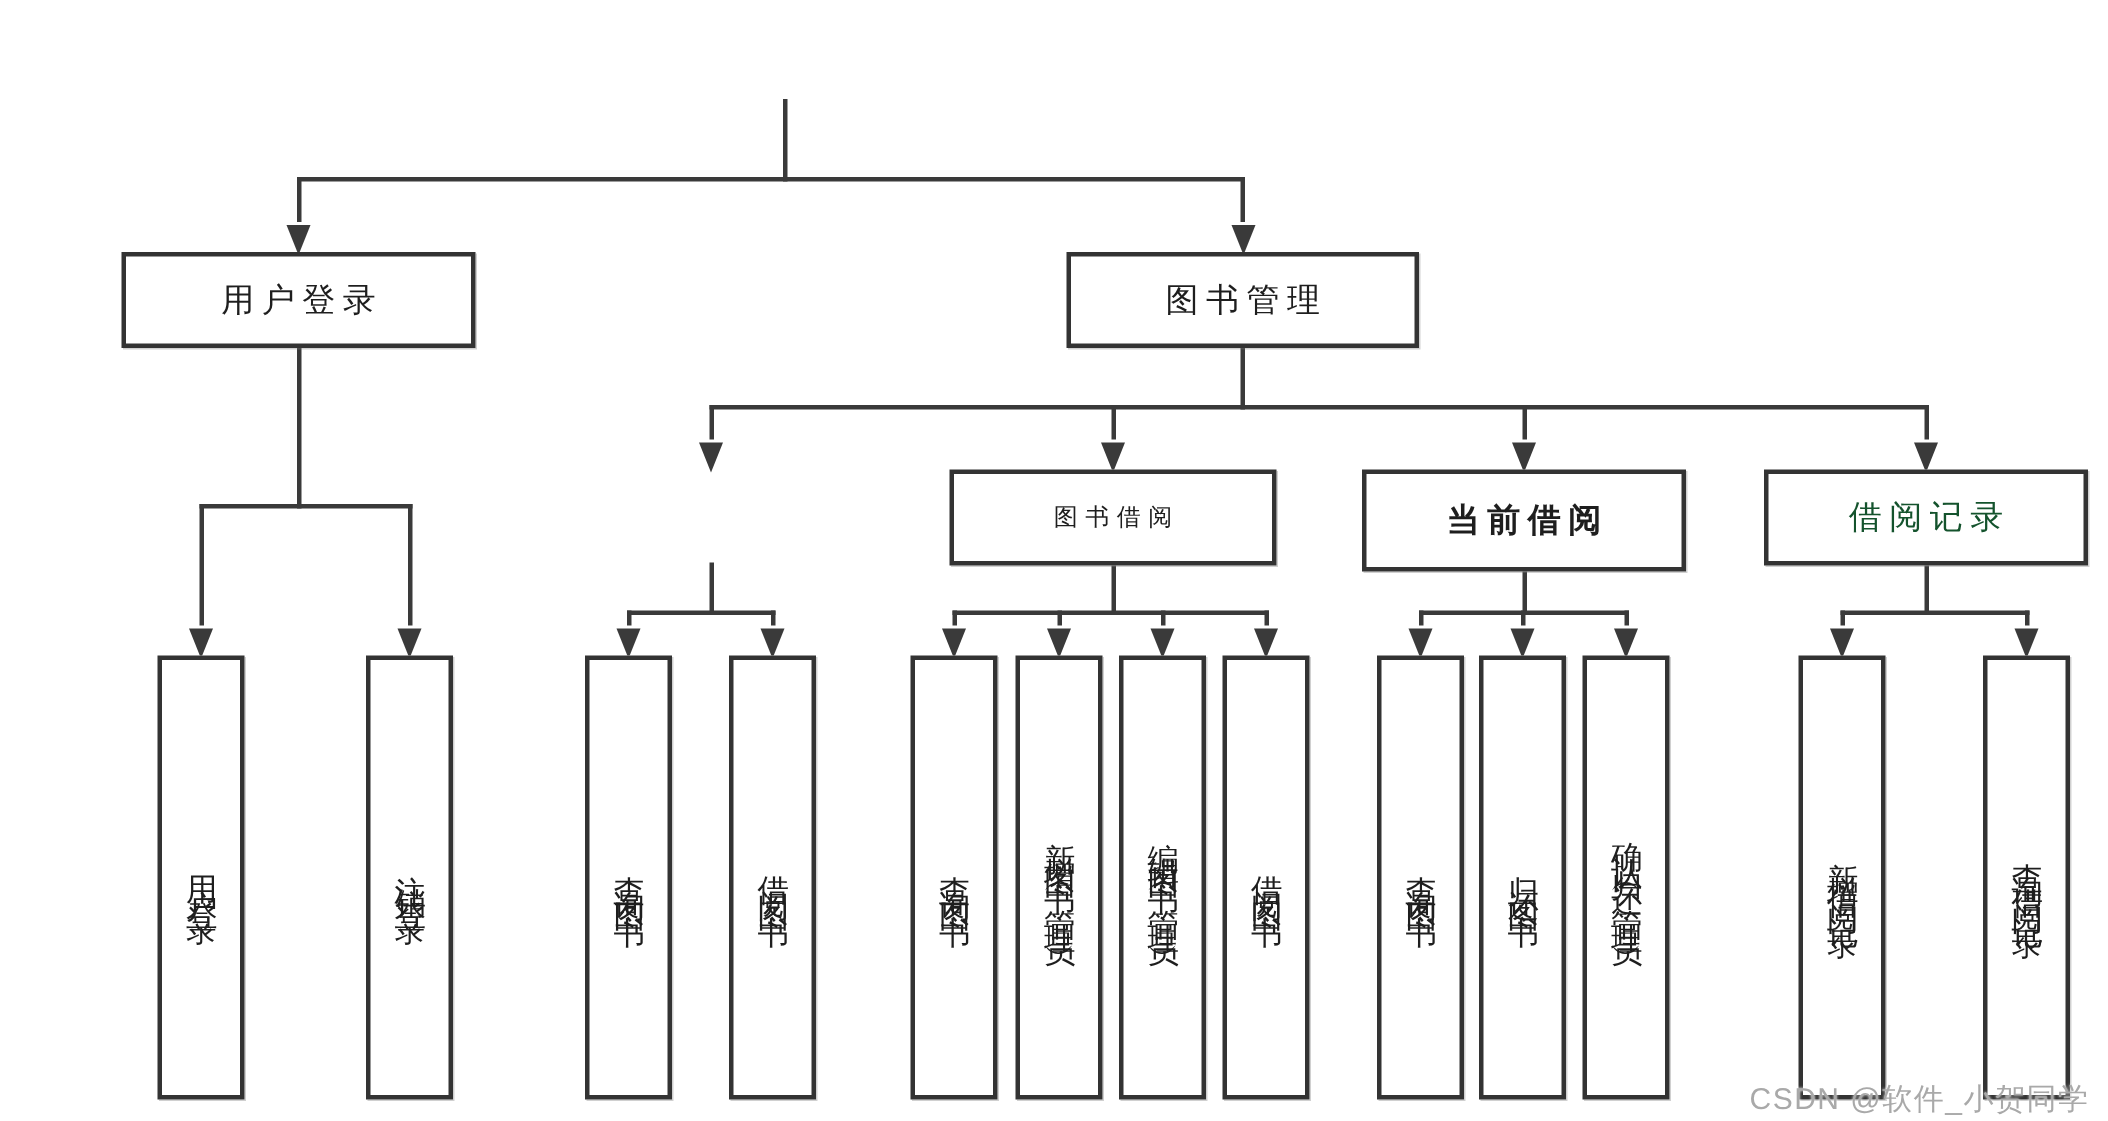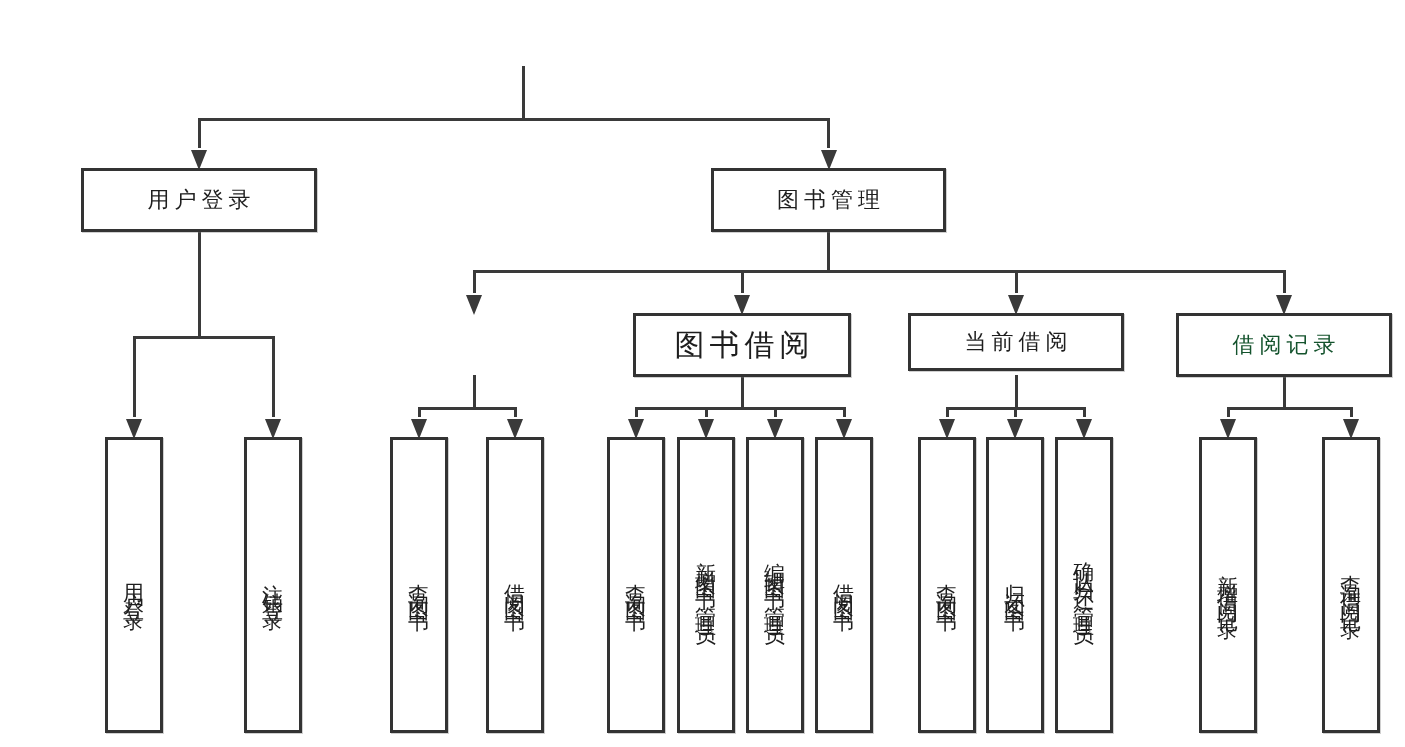--- a/index.html
+++ b/index.html
@@ -64,20 +64,21 @@
     letter-spacing: 1px;
     text-shadow: 0 0 2px #ffffff;
     z-index: 10;
     white-space: nowrap;
   }
 </style>
 </head>
 <body>
 
 <div id="canvas">
+  <div id="watermark">CSDN @软件_小贺同学</div>
 <div class="seg" style="left: 521.5px; top: 66px; width: 3px; height: 55px; background: rgb(58, 58, 58);"></div>
     <div class="seg" style="left: 197.5px; top: 118px; width: 632.5px; height: 3px; background: rgb(58, 58, 58);"></div>
     <div class="seg" style="left: 197.5px; top: 118px; width: 3px; height: 30px; background: rgb(58, 58, 58);"></div>
     <div class="arrowhead" style="left: 191px; top: 150px; border-top-color: rgb(58, 58, 58);"></div>
     <div class="seg" style="left: 827px; top: 118px; width: 3px; height: 30px; background: rgb(58, 58, 58);"></div>
     <div class="arrowhead" style="left: 820.5px; top: 150px; border-top-color: rgb(58, 58, 58);"></div>
     <div class="seg" style="left: 197.5px; top: 230px; width: 3px; height: 109px; background: rgb(58, 58, 58);"></div>
     <div class="seg" style="left: 132.5px; top: 336px; width: 142px; height: 3px; background: rgb(58, 58, 58);"></div>
     <div class="seg" style="left: 132.5px; top: 336px; width: 3px; height: 81px; background: rgb(58, 58, 58);"></div>
     <div class="arrowhead" style="left: 126px; top: 419px; border-top-color: rgb(58, 58, 58);"></div>
@@ -123,23 +124,23 @@
     <div class="arrowhead" style="left: 1220px; top: 419px; border-top-color: rgb(58, 58, 58);"></div>
     <div class="seg" style="left: 1349.5px; top: 407px; width: 3px; height: 10px; background: rgb(58, 58, 58);"></div>
     <div class="arrowhead" style="left: 1343px; top: 419px; border-top-color: rgb(58, 58, 58);"></div>
     <div class="node h" style="left: 81px; top: 168px; width: 236px; height: 64px; border-width: 3px; border-color: rgb(51, 51, 51);">
       <span class="label" style="font-size: 22px; color: rgb(30, 30, 30);">用户登录</span>
     </div>
     <div class="node h" style="left: 711px; top: 168px; width: 235px; height: 64px; border-width: 3px; border-color: rgb(51, 51, 51);">
       <span class="label" style="font-size: 22px; color: rgb(30, 30, 30);">图书管理</span>
     </div>
     <div class="node h" style="left: 633px; top: 313px; width: 218px; height: 64px; border-width: 3px; border-color: rgb(51, 51, 51);">
-      <span class="label" style="font-size: 30px; color: rgb(30, 30, 30);">图书借阅</span>
+      <span class="label" style="font-size: 16px; color: rgb(30, 30, 30);">图书借阅</span>
     </div>
-    <div class="node h" style="left: 908px; top: 313px; width: 216px; height: 58px; border-width: 3px; border-color: rgb(51, 51, 51);">
+    <div class="node h" style="left: 908px; top: 313px; width: 216px; height: 68px; border-width: 3px; border-color: rgb(51, 51, 51); font-weight: bold;">
       <span class="label" style="font-size: 22px; color: rgb(30, 30, 30);">当前借阅</span>
     </div>
     <div class="node h" style="left: 1176px; top: 313px; width: 216px; height: 64px; border-width: 3px; border-color: rgb(51, 51, 51);">
       <span class="label" style="font-size: 22px; color: #14532d;">借阅记录</span>
     </div>
     <div class="node v" style="left: 105px; top: 437px; width: 58px; height: 296px; border-width: 3px; border-color: rgb(51, 51, 51);">
       <span class="label" style="font-size: 21px; color: rgb(30, 30, 30);">用户登录</span>
     </div>
     <div class="node v" style="left: 244px; top: 437px; width: 58px; height: 296px; border-width: 3px; border-color: rgb(51, 51, 51);">
       <span class="label" style="font-size: 21px; color: rgb(30, 30, 30);">注销登录</span>

